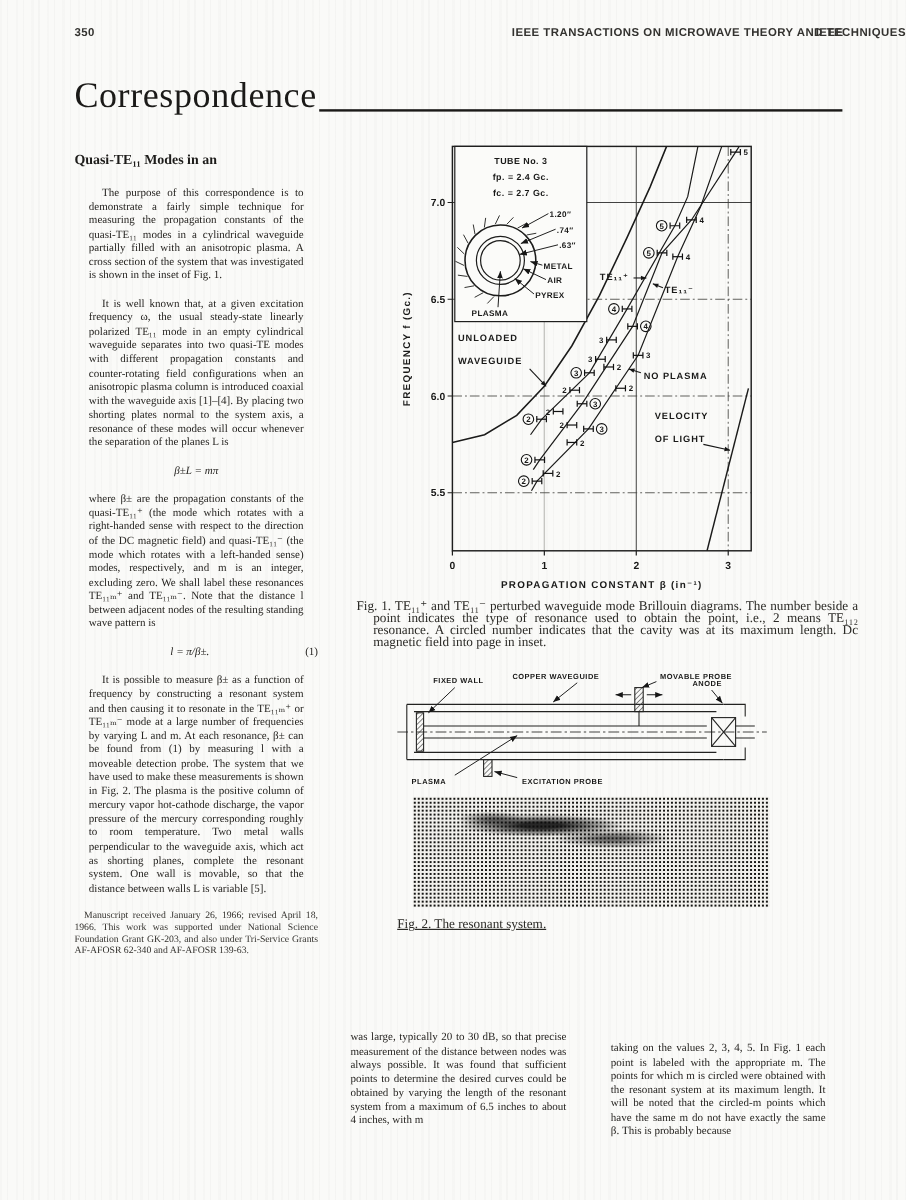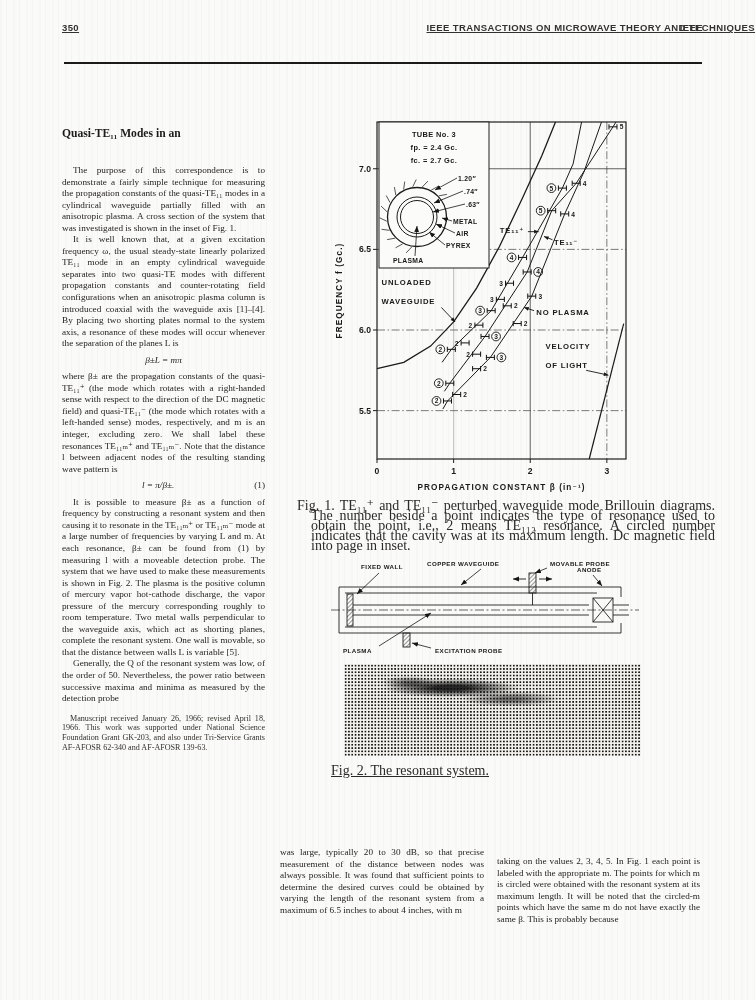--- a/index.html
+++ b/index.html
@@ -1,40 +1,40 @@
 <!DOCTYPE html>
 <html><head>
 <meta charset="utf-8">
 <style>
   html,body{margin:0;padding:0;}
   body{width:755px;height:1000px;position:relative;background:#fafaf8;overflow:hidden;
        font-family:"Liberation Serif","DejaVu Serif",serif;color:#262421;}
   .streaks{position:absolute;inset:0;pointer-events:none;
     background-image:repeating-linear-gradient(90deg,rgba(0,0,0,0.015) 0 2px,transparent 2px 6px,rgba(0,0,0,0.022) 6px 7px,transparent 7px 13px);}
   .hdr{position:absolute;top:22px;font-family:"Liberation Sans","DejaVu Sans",sans-serif;
-       font-weight:bold;font-size:9.5px;letter-spacing:.4px;color:#33322f;text-decoration:underline;}
+       font-weight:bold;font-size:9.5px;letter-spacing:.4px;color:#33322f;}
   .hdr-left{left:62px;}
   .hdr-center{left:0;right:0;text-align:right;}
   .hdr-right{right:52px;}
   .corr-row{position:absolute;left:62px;top:62px;width:640px;display:flex;align-items:flex-end;}
   .corr-title{font-size:30px;font-weight:normal;letter-spacing:.5px;color:#1b1a18;line-height:36px;}
   .corr-rule{flex:1;border-bottom:2.2px solid #1b1a18;margin:0 0 5px 2px;}
   .col{position:absolute;font-size:9.2px;line-height:11.55px;text-align:justify;}
   .col-left{left:62px;top:126px;width:203px;}
   .col-mid{left:280px;top:847px;width:204px;}
   .col-right{left:497px;top:856px;width:203px;}
-  .art-title{font-weight:bold;font-size:11.6px;line-height:15px;text-align:left;margin-bottom:24px;color:#1d1c1a;}
-  .para{margin:0;}
+  .art-title{font-weight:bold;font-size:11.6px;line-height:15px;text-align:left;margin-bottom:14px;color:#1d1c1a;}
+  .para{margin:12px;}
   .ind{text-indent:11px;}
   .eqrow{display:flex;align-items:baseline;margin:5px 0 5px 0;justify-content:center;}
   .eqbody{flex:1;text-align:center;font-style:italic;}
   .eqnum{font-style:normal;}
   .footnote{margin-top:9px;font-size:8.1px;line-height:9.7px;text-indent:8px;color:#33312d;}
   .figwrap{position:absolute;}
-  .cap{font-size:14px;line-height:9.9px;text-align:justify;color:#2b2a26;}
+  .cap{font-size:11px;line-height:9.9px;text-align:justify;color:#2b2a26;}
   .cap-hang{padding-left:14px;text-indent:-14px;}
   .cap-center{text-align:left;text-decoration:underline;}
   svg text{fill:#191918;}
   .ticktxt{font:bold 8.6px "Liberation Sans","DejaVu Sans",sans-serif;}
   .axlbl{font:bold 8.2px "Liberation Sans","DejaVu Sans",sans-serif;letter-spacing:1.1px;}
   .ann{font:bold 7.7px "Liberation Sans","DejaVu Sans",sans-serif;letter-spacing:.8px;}
   .mtxt{font:bold 6.6px "Liberation Sans","DejaVu Sans",sans-serif;}
   .itxt{font:bold 7.4px "Liberation Sans","DejaVu Sans",sans-serif;letter-spacing:.4px;}
   .itxt2{font:bold 6.8px "Liberation Sans","DejaVu Sans",sans-serif;letter-spacing:.3px;}
   .ftxt{font:bold 6.2px "Liberation Sans","DejaVu Sans",sans-serif;letter-spacing:.45px;}
@@ -49,39 +49,39 @@
 </head>
 <body>
 
 <div class="streaks"></div>
 
 <div class="hdr hdr-left">350</div>
 <div class="hdr hdr-center">IEEE TRANSACTIONS ON MICROWAVE THEORY AND TECHNIQUES</div>
 <div class="hdr hdr-right">IEEE</div>
 
 <div class="corr-row">
+  <span class="corr-title">Correspondence</span>
   <span class="corr-rule"></span>
 </div>
 
 <div class="col col-left">
   <div class="art-title">
     <div>Quasi-TE₁₁ Modes in an</div>
   </div>
   <p class="para ind">The purpose of this correspondence is to demonstrate a fairly simple technique for measuring the propagation constants of the quasi-TE₁₁ modes in a cylindrical waveguide partially filled with an anisotropic plasma. A cross section of the system that was investigated is shown in the inset of Fig. 1.</p>
   <p class="para ind">It is well known that, at a given excitation frequency ω, the usual steady-state linearly polarized TE₁₁ mode in an empty cylindrical waveguide separates into two quasi-TE modes with different propagation constants and counter-rotating field configurations when an anisotropic plasma column is introduced coaxial with the waveguide axis [1]–[4]. By placing two shorting plates normal to the system axis, a resonance of these modes will occur whenever the separation of the planes L is</p>
   <div class="eqrow">
     <span class="eqbody">β±L = mπ</span>
   </div>
   <p class="para">where β± are the propagation constants of the quasi-TE₁₁⁺ (the mode which rotates with a right-handed sense with respect to the direction of the DC magnetic field) and quasi-TE₁₁⁻ (the mode which rotates with a left-handed sense) modes, respectively, and m is an integer, excluding zero. We shall label these resonances TE₁₁ₘ⁺ and TE₁₁ₘ⁻. Note that the distance l between adjacent nodes of the resulting standing wave pattern is</p>
   <div class="eqrow">
     <span class="eqbody">l = π/β±.</span>
     <span class="eqnum">(1)</span>
   </div>
   <p class="para ind">It is possible to measure β± as a function of frequency by constructing a resonant system and then causing it to resonate in the TE₁₁ₘ⁺ or TE₁₁ₘ⁻ mode at a large number of frequencies by varying L and m. At each resonance, β± can be found from (1) by measuring l with a moveable detection probe. The system that we have used to make these measurements is shown in Fig. 2. The plasma is the positive column of mercury vapor hot-cathode discharge, the vapor pressure of the mercury corresponding roughly to room temperature. Two metal walls perpendicular to the waveguide axis, which act as shorting planes, complete the resonant system. One wall is movable, so that the distance between walls L is variable [5].</p>
-  <p class="para ind">Generally, the Q of the resonant system was low, of the order of 50. Nevertheless, the power ratio between successive maxima and minima as measured by the detection probe</p>
   <div class="footnote">Manuscript received January 26, 1966; revised April 18, 1966. This work was supported under National Science Foundation Grant GK-203, and also under Tri-Service Grants AF-AFOSR 62-340 and AF-AFOSR 139-63.</div>
 </div>
 
 <div class="figwrap" style="left:329px;top:113px;">
 <svg id="fig1-svg" width="312" height="386">
   <defs>
     <pattern id="hatch" width="3" height="3" patternUnits="userSpaceOnUse" patternTransform="rotate(45)">
       <line x1="0" y1="0" x2="0" y2="3" stroke="#333" stroke-width="1"></line>
     </pattern>
     <marker id="ah" markerWidth="7" markerHeight="6" refX="6" refY="3" orient="auto" markerUnits="userSpaceOnUse">

